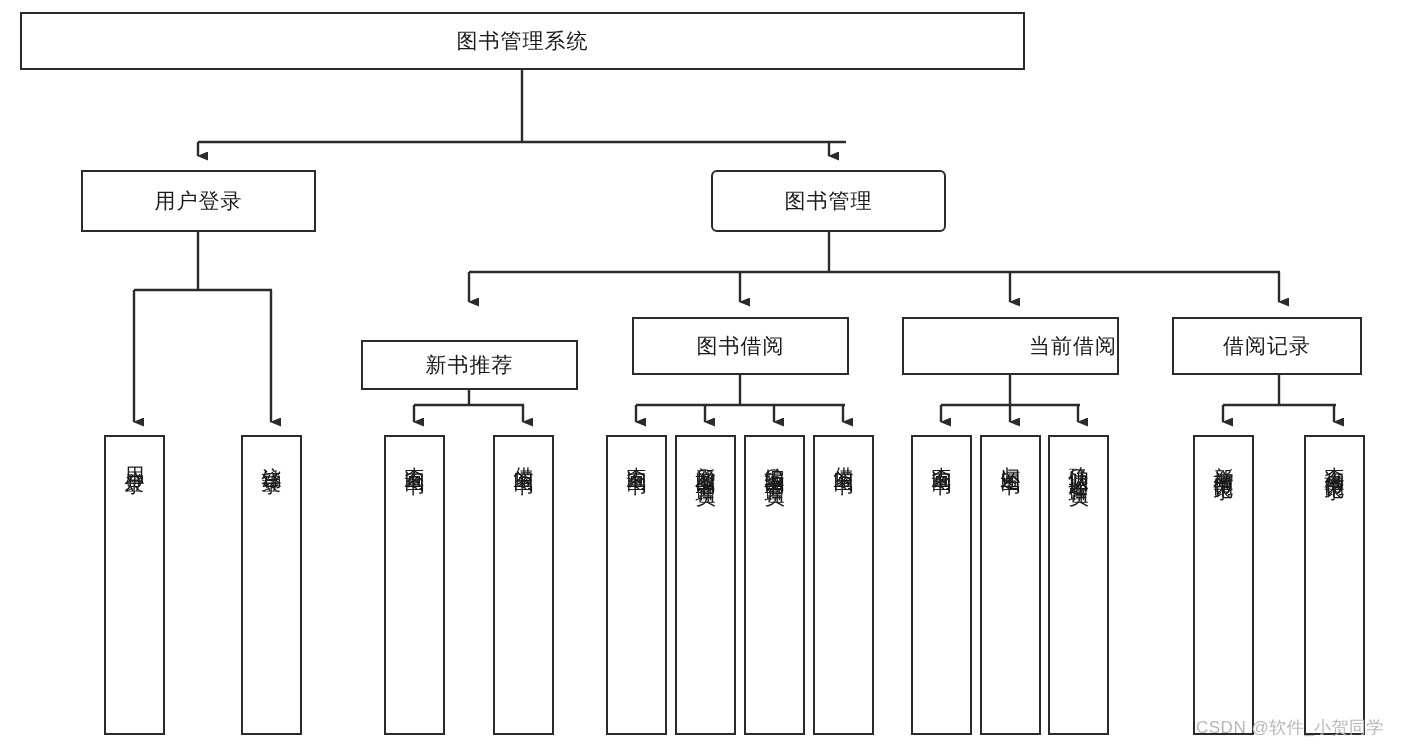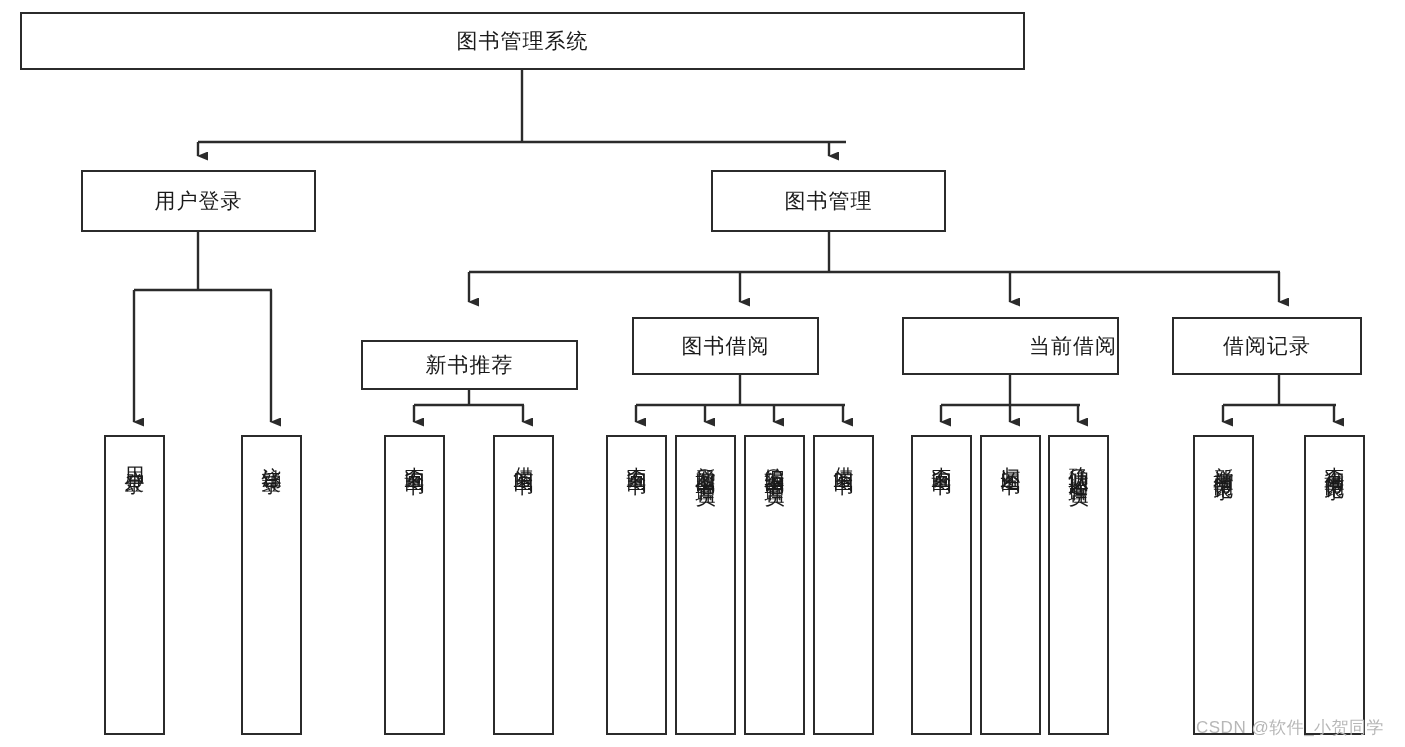--- a/index.html
+++ b/index.html
@@ -133,29 +133,29 @@
   </svg>
 
   <div class="node" style="left:20px; top:12px; width:1005px; height:58px;">
     <span class="node-label">图书管理系统</span>
   </div>
 
   <div class="node" style="left:81px; top:170px; width:235px; height:62px;">
     <span class="node-label">用户登录</span>
   </div>
 
-  <div class="node" style="left:711px; top:170px; width:235px; height:62px;">
+  <div class="node" style="left:711px; top:170px; width:235px; height:62px;border-radius:6px;">
     <span class="node-label">图书管理</span>
   </div>
 
   <div class="node" style="left:361px; top:317px; width:217px; height:50px;margin-top:23px;">
     <span class="node-label">新书推荐</span>
   </div>
 
-  <div class="node" style="left:632px; top:317px; width:187px; height:58px;">
+  <div class="node" style="left:632px; top:317px; width:217px; height:58px;">
     <span class="node-label">图书借阅</span>
   </div>
 
   <div class="node" style="left:902px; top:317px; width:217px; height:58px;justify-content:flex-end;">
     <span class="node-label">当前借阅</span>
   </div>
 
   <div class="node" style="left:1172px; top:317px; width:190px; height:58px;">
     <span class="node-label">借阅记录</span>
   </div>

